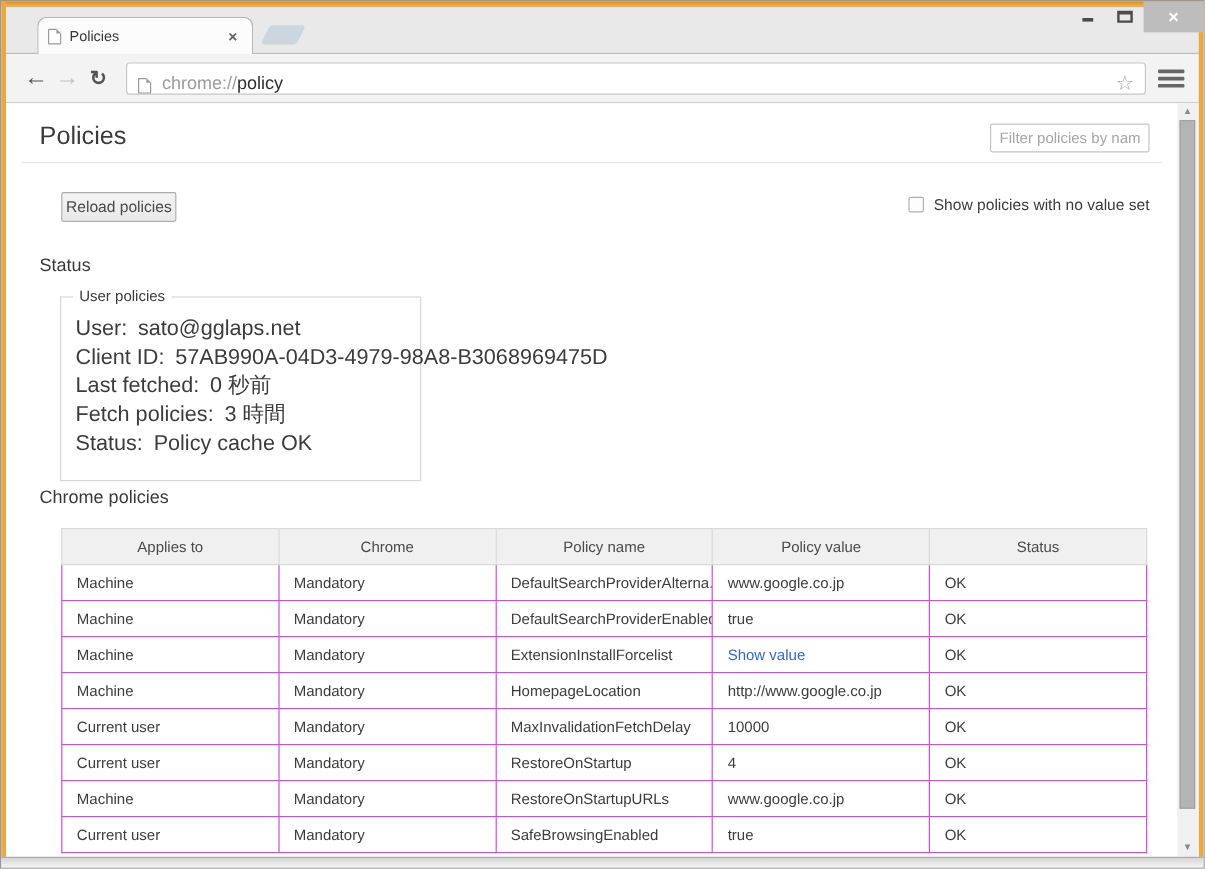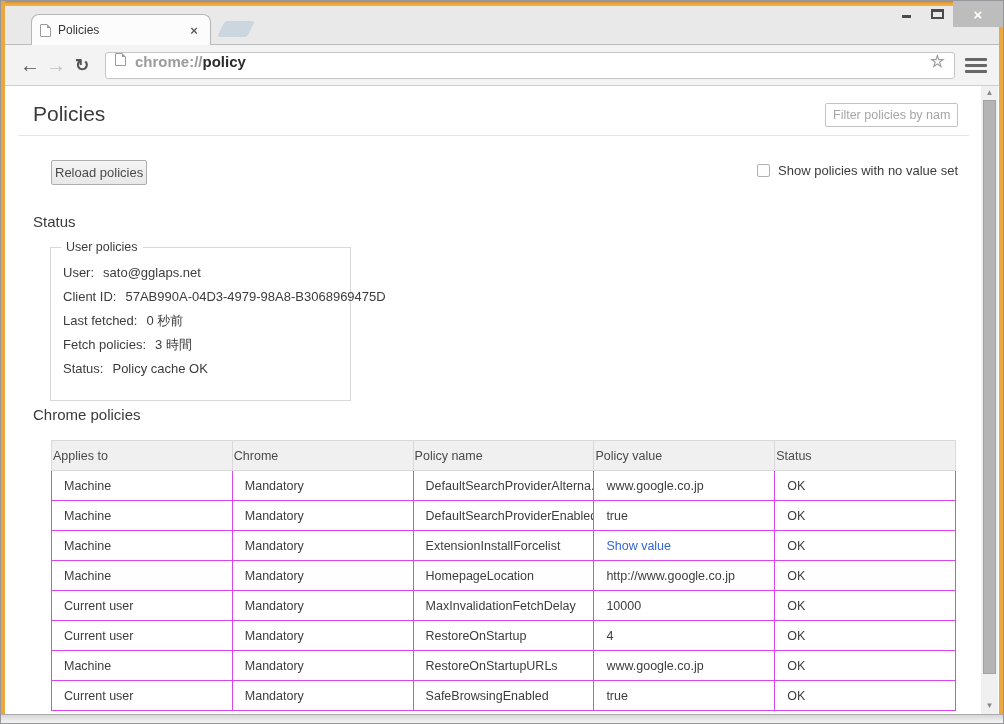--- a/index.html
+++ b/index.html
@@ -40,21 +40,21 @@
   .doc-icon::after{content:'';position:absolute;top:-1px;right:-1px;width:0;height:0;
     border-top:4px solid var(--fold);border-left:4px solid #9a9a9a;}
   
   .toolbar{position:absolute;top:44px;left:4px;right:4px;height:41px;background:#f3f3f3;
     border-bottom:1px solid #cfcfcf;display:flex;align-items:center;z-index:1;}
   .nav-btn{width:26px;text-align:center;font-size:20px;font-weight:bold;color:#545454;line-height:1;}
   .nav-back{margin-left:12px;}
   .nav-fwd{color:#c2c2c2;}
   .nav-reload{font-size:17px;}
   .omnibox{flex:1;height:27px;background:#fff;border:1px solid #c6c6c6;border-radius:3px;
-    margin:0 10px;display:flex;align-items:flex-start;padding:0 9px;font-weight:bold;}
+    margin:0 10px;display:flex;align-items:flex-end;padding:0 9px;}
   .omnibox .doc-icon{--fold:#ffffff;}
   .url{font-size:15px;color:#2d2d2d;margin-left:9px;white-space:nowrap;}
   .url-scheme{color:#9b9b9b;}
   .star{margin-left:auto;color:#9f9f9f;font-size:17px;line-height:1;}
   .menu-btn{width:22px;margin-right:12px;display:flex;flex-direction:column;gap:3px;}
   .menu-btn i{display:block;height:3px;background:#676767;border-radius:1px;}
   
   .content{position:absolute;top:85px;left:4px;right:4px;bottom:9px;background:#fff;z-index:1;}
   .scrollbar{position:absolute;top:0;right:1px;width:17px;bottom:0;background:#f0f0f0;z-index:2;}
   .sb-arrow{position:absolute;left:0;right:0;text-align:center;font-size:8px;color:#8a8a8a;line-height:12px;}
@@ -71,26 +71,26 @@
     background:linear-gradient(180deg,#f4f4f4,#e8e8e8);border:1px solid #adadad;border-radius:2px;
     font-family:"Liberation Sans",sans-serif;}
   .unset-row{position:absolute;top:77px;right:41px;display:flex;align-items:center;font-size:13px;color:#3c3c3c;}
   .checkbox{width:13px;height:13px;border:1px solid #b0b0b0;border-radius:2px;background:#fdfdfd;margin-right:8px;}
   .section-heading{position:absolute;font-size:15px;font-weight:400;color:#3a3a3a;margin:0;left:28px;}
   .h-status{top:127px;}
   .h-policies{top:320px;}
   .status-box{position:absolute;top:161px;left:45px;width:301px;height:154px;border:1px solid #d8d8d8;
     padding:13px 0 0 12px;}
   .status-legend{position:absolute;top:-8px;left:10px;background:#fff;padding:0 5px;font-size:12.5px;color:#3c3c3c;}
-  .field{height:24px;line-height:24px;font-size:13px;color:#3c3c3c;white-space:nowrap;}
+  .field{height:24px;line-height:24px;font-size:18px;color:#3c3c3c;white-space:nowrap;}
   .field .lab{margin-right:9px;}
   .policy-table{position:absolute;top:354px;left:46px;width:905px;border-collapse:collapse;
     table-layout:fixed;font-size:12.5px;}
   .policy-table th{height:30px;background:#f0f0f0;border:1px solid #d9d9d9;font-weight:400;
-    color:#4a4a4a;text-align:left;}
+    color:#4a4a4a;text-align:center;}
   .policy-table td{height:30px;border:1px solid #d946ef;color:#3d3d3d;padding:0 4px 0 12px;
     white-space:nowrap;overflow:hidden;}
   .link{color:#3566d0;cursor:pointer;}
 </style>
 </head>
 <body>
 
 <div class="window">
   <div class="frame-top"></div>
   <div class="frame-left"></div>

